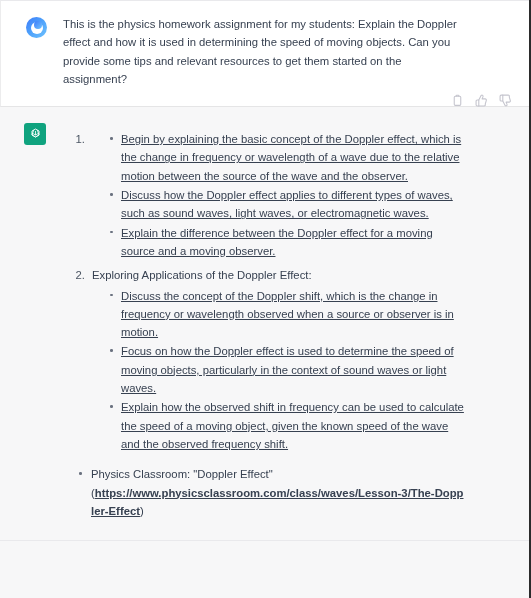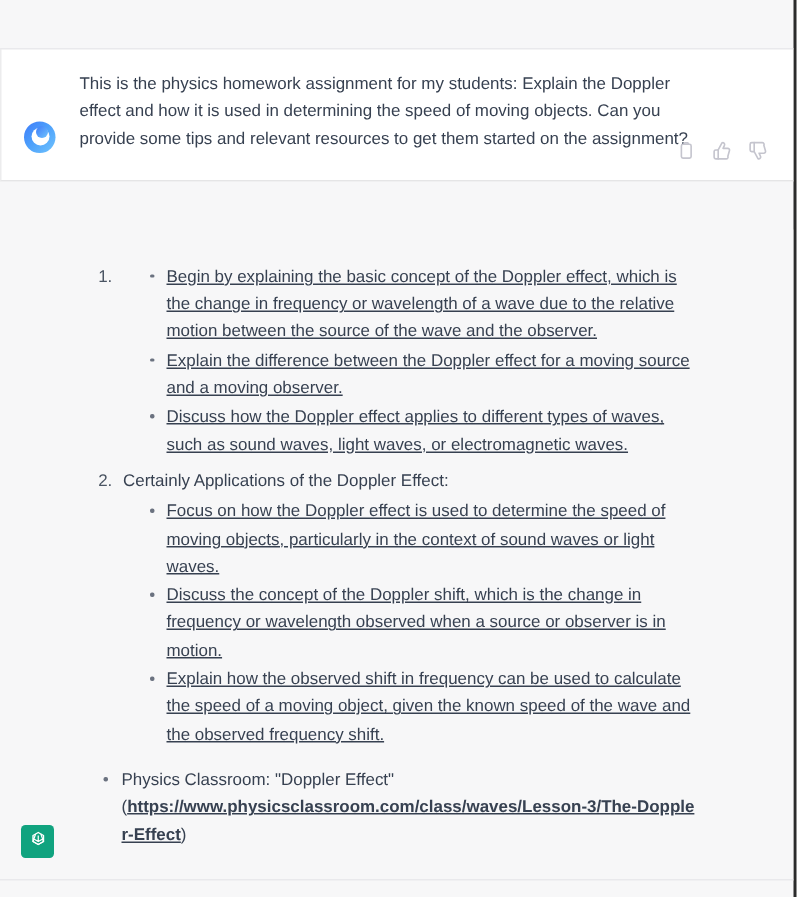--- a/index.html
+++ b/index.html
@@ -21,24 +21,23 @@
     width: 531px;
     height: 598px;
     background: #f7f7f8;
     border-right: 2px solid #2b2b2b;
     overflow: hidden;
   }
 
   
   .msg {
     display: flex;
-    align-items: flex-end;
+    align-items: flex-start;
     width: 100%;
-    padding: 14px 10px 14px 14px;
-    margin-top: 32px;
+    padding: 14px 10px 14px 24px;
   }
   .msg-user {
     background: #ffffff;
     border-top: 1px solid #e9e9ec;
     border-bottom: 1px solid #e5e5e6;
     border-left: 1px solid #ececed;
     padding-bottom: 18px;
   }
   .msg-assistant {
     background: #f7f7f8;
@@ -213,29 +212,29 @@
         </svg>
       </span>
     </div>
 
     <div class="msg-body">
 
       <ol class="steps">
         <li>
           <ul class="sub">
             <li>Begin by explaining the basic concept of the Doppler effect, which is the change in frequency or wavelength of a wave due to the relative motion between the source of the wave and the observer.</li>
+            <li>Discuss how the Doppler effect applies to different types of waves, such as sound waves, light waves, or electromagnetic waves.</li>
             <li>Explain the difference between the Doppler effect for a moving source and a moving observer.</li>
-            <li>Discuss how the Doppler effect applies to different types of waves, such as sound waves, light waves, or electromagnetic waves.</li>
           </ul>
         </li>
         <li>
-          <span>Certainly Applications of the Doppler Effect:</span>
+          <span>Exploring Applications of the Doppler Effect:</span>
           <ul class="sub">
+            <li>Discuss the concept of the Doppler shift, which is the change in frequency or wavelength observed when a source or observer is in motion.</li>
             <li>Focus on how the Doppler effect is used to determine the speed of moving objects, particularly in the context of sound waves or light waves.</li>
-            <li>Discuss the concept of the Doppler shift, which is the change in frequency or wavelength observed when a source or observer is in motion.</li>
             <li>Explain how the observed shift in frequency can be used to calculate the speed of a moving object, given the known speed of the wave and the observed frequency shift.</li>
           </ul>
         </li>
       </ol>
 
 
       <ul class="resources">
         <li>
           <span>Physics Classroom: "Doppler Effect"</span><br>
           <span class="paren">(</span><a class="link" href="#">https://www.physicsclassroom.com/class/waves/Lesson-3/The-Doppler-Effect</a><span class="paren">)</span>

